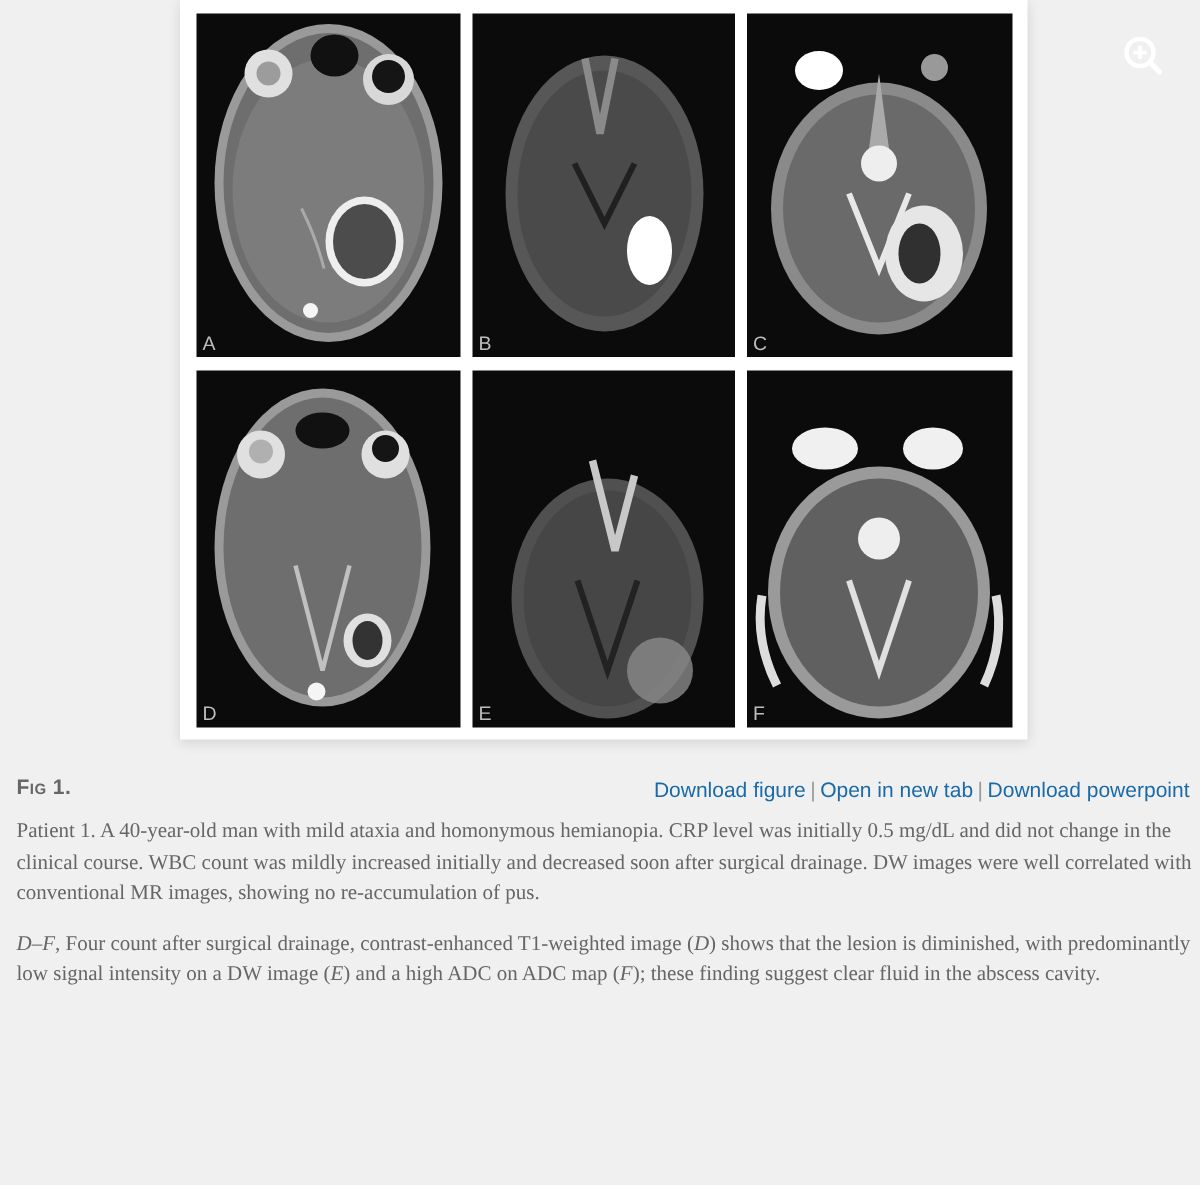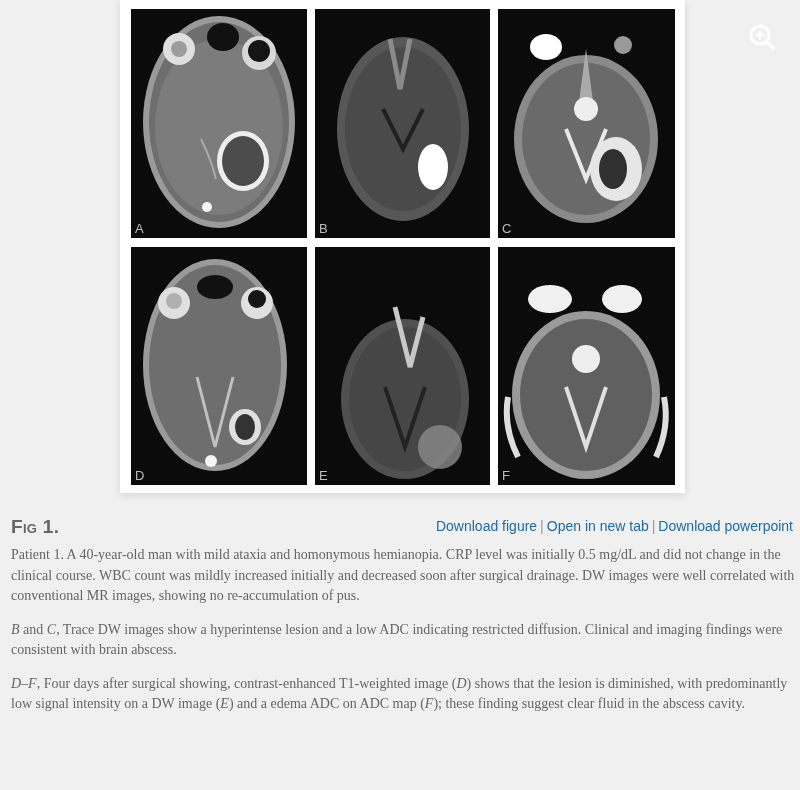--- a/index.html
+++ b/index.html
@@ -23,21 +23,21 @@
     color:#bdbdbd; font-size:13px; font-family:"Liberation Sans", sans-serif;
   }
   .panel svg { position:absolute; left:0; top:0; width:100%; height:100%; }
   .zoom-btn {
     position:absolute; left:625px; top:22px; width:36px; height:30px; cursor:pointer;
   }
   .caption-head {
     position:absolute; left:11px; top:514px; width:782px; height:20px;
   }
   .fig-label {
-    position:absolute; left:0; top:2px; font-size:19px; font-weight:bold; color:#666;
+    position:absolute; left:0; top:2px; font-size:14px; font-weight:bold; color:#666;
     font-variant:small-caps; letter-spacing:0.3px;
   }
   .links {
     position:absolute; right:0; top:4px; font-size:14px; color:#888;
   }
   .links a { color:#1a6aa8; text-decoration:none; cursor:pointer; }
   .links .sep { color:#999; margin:0 3px; }
   .caption {
     position:absolute; left:11px; top:545px; width:785px;
     font-size:14px; line-height:20.5px; color:#666;
@@ -147,15 +147,14 @@
 
 <div class="caption-head">
   <span class="fig-label">Fig 1.</span>
   <span class="links">
     <a>Download figure</a><span class="sep">|</span><a>Open in new tab</a><span class="sep">|</span><a>Download powerpoint</a>
   </span>
 </div>
 
 <div class="caption">
   <p>Patient 1. A 40-year-old man with mild ataxia and homonymous hemianopia. CRP level was initially 0.5 mg/dL and did not change in the clinical course. WBC count was mildly increased initially and decreased soon after surgical drainage. DW images were well correlated with conventional MR images, showing no re-accumulation of pus.</p>
-  <p><em>B</em><span> and </span><em>C</em><span>, Trace DW images show a hyperintense lesion and a low ADC indicating restricted diffusion. Clinical and imaging findings were consistent with brain abscess.</span></p>
-  <p><em>D–F</em><span>, Four days after surgical showing, contrast-enhanced T1-weighted image (</span><em>D</em><span>) shows that the lesion is diminished, with predominantly low signal intensity on a DW image (</span><em>E</em><span>) and a edema ADC on ADC map (</span><em>F</em><span>); these finding suggest clear fluid in the abscess cavity.</span></p>
+  <p><em>D–F</em><span>, Four count after surgical drainage, contrast-enhanced T1-weighted image (</span><em>D</em><span>) shows that the lesion is diminished, with predominantly low signal intensity on a DW image (</span><em>E</em><span>) and a high ADC on ADC map (</span><em>F</em><span>); these finding suggest clear fluid in the abscess cavity.</span></p>
 </div>
 
 </body></html>

